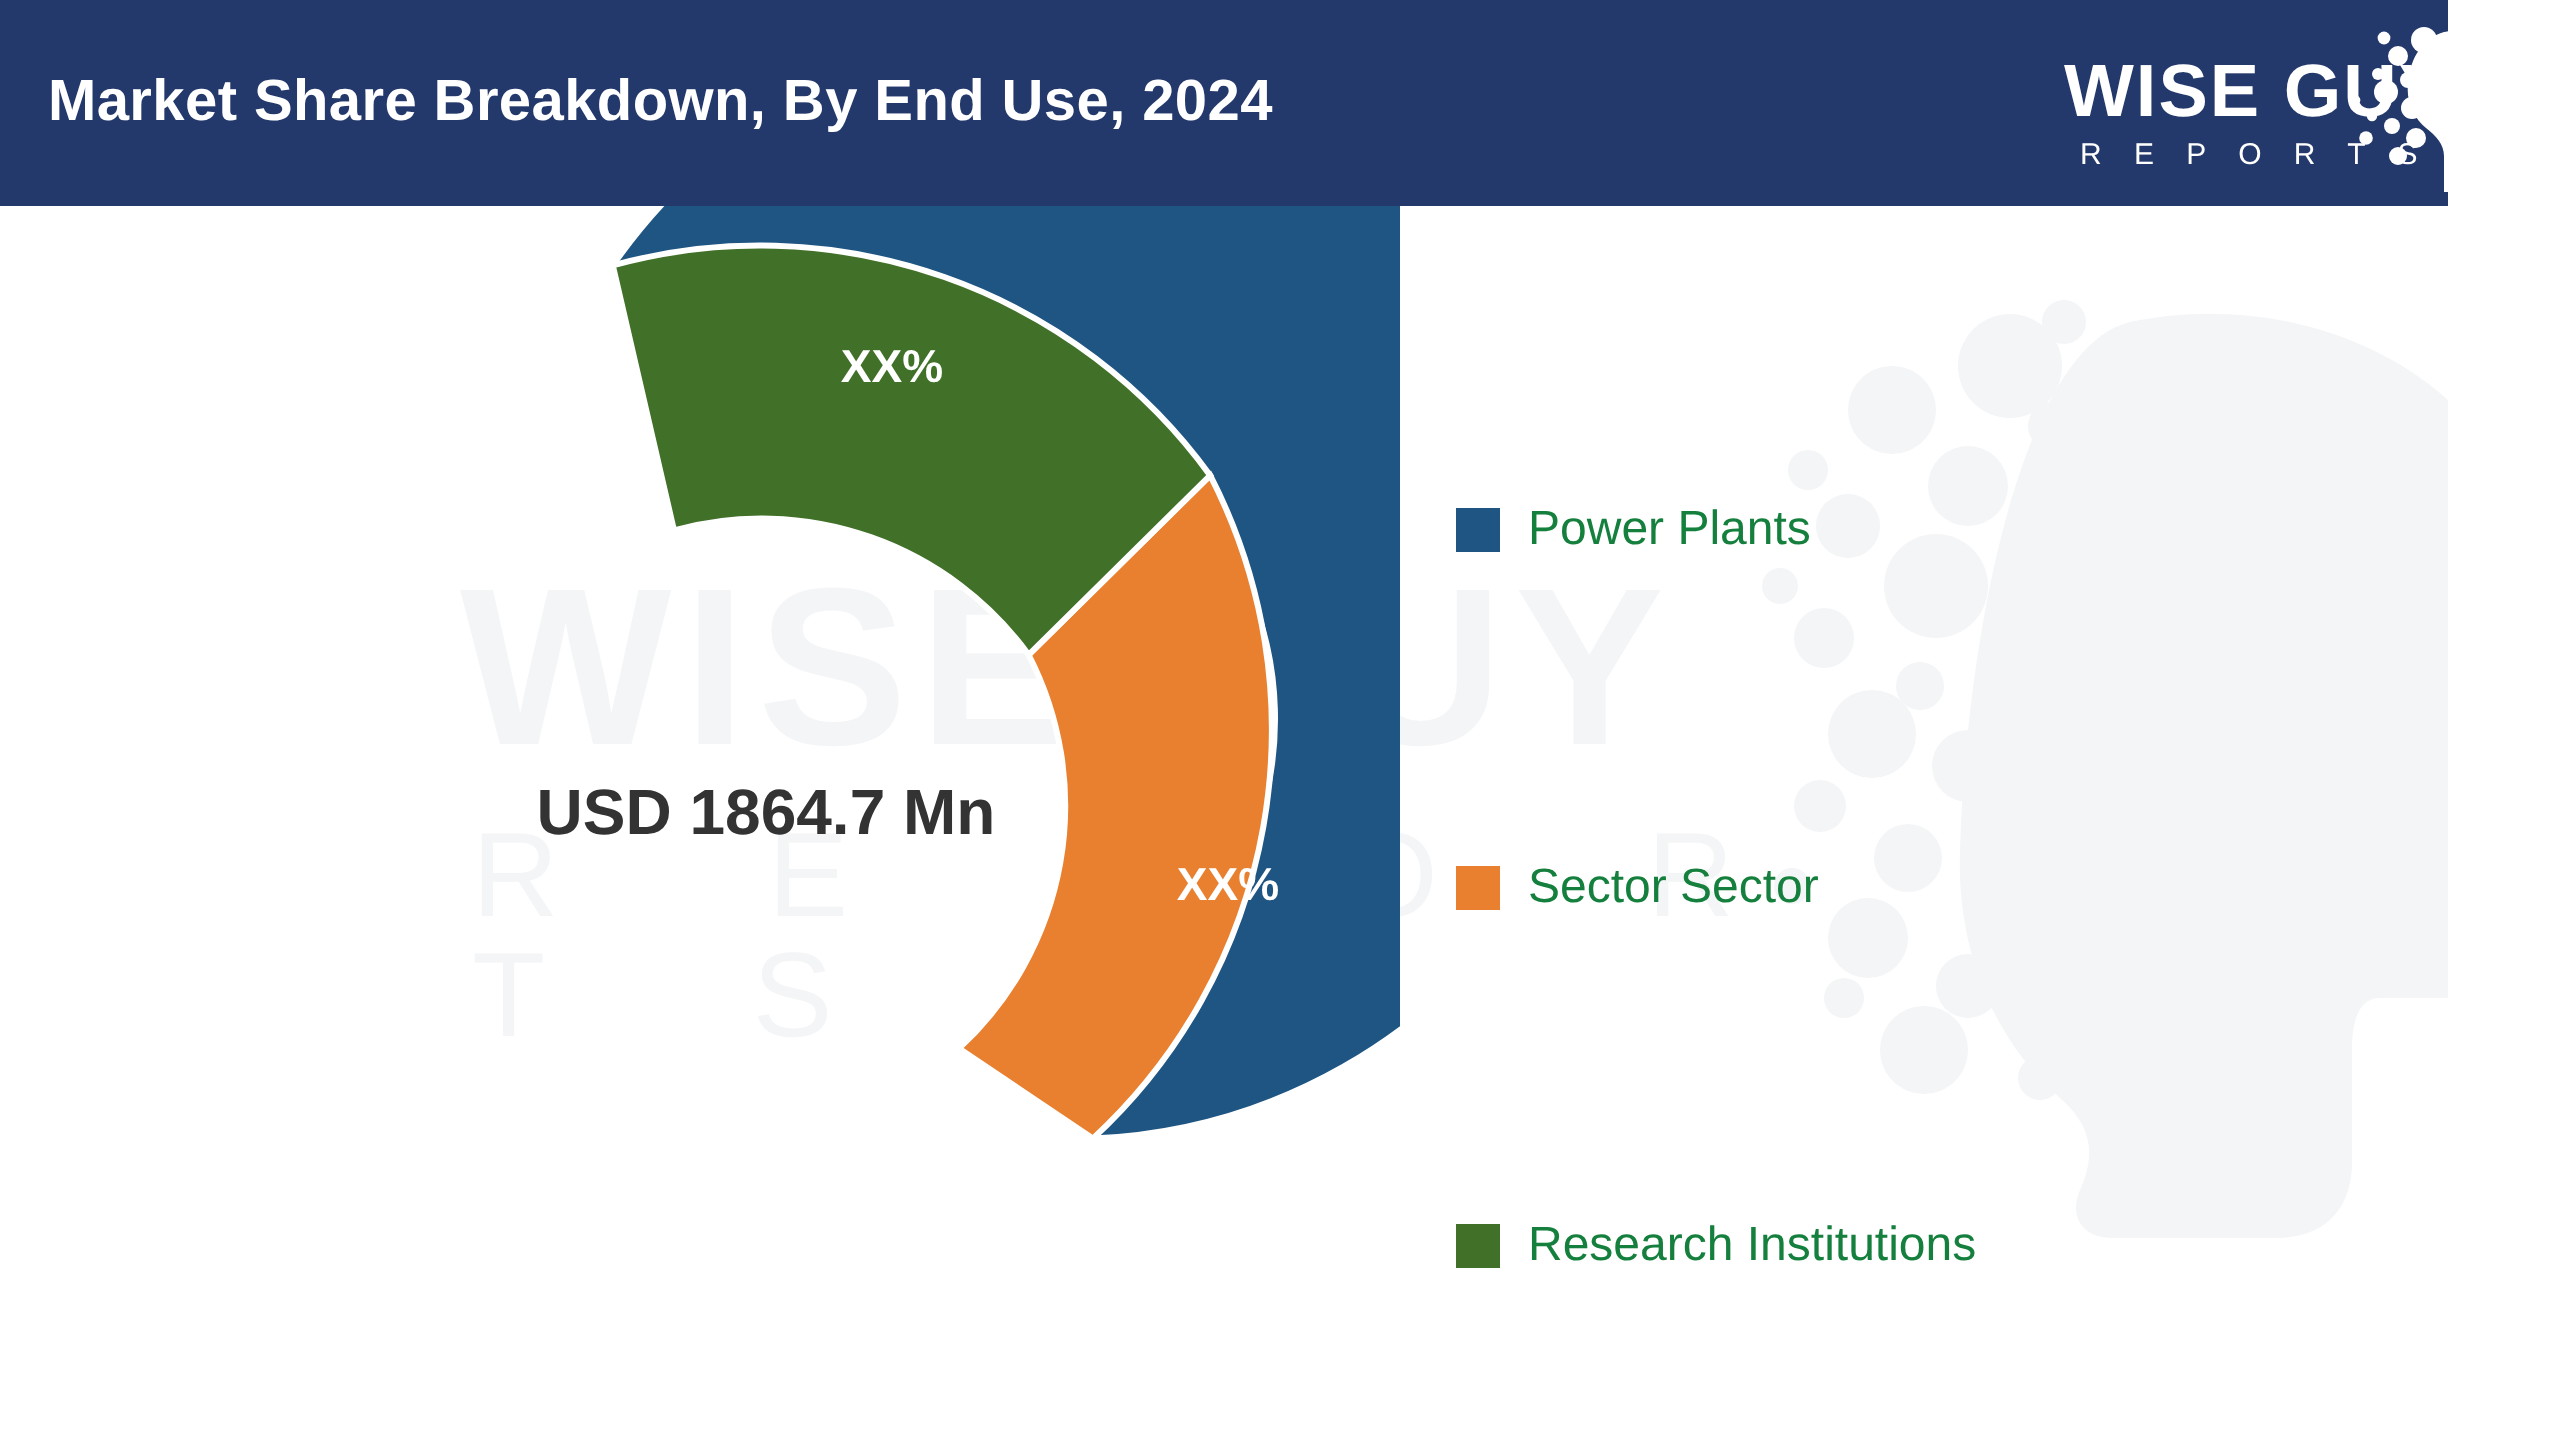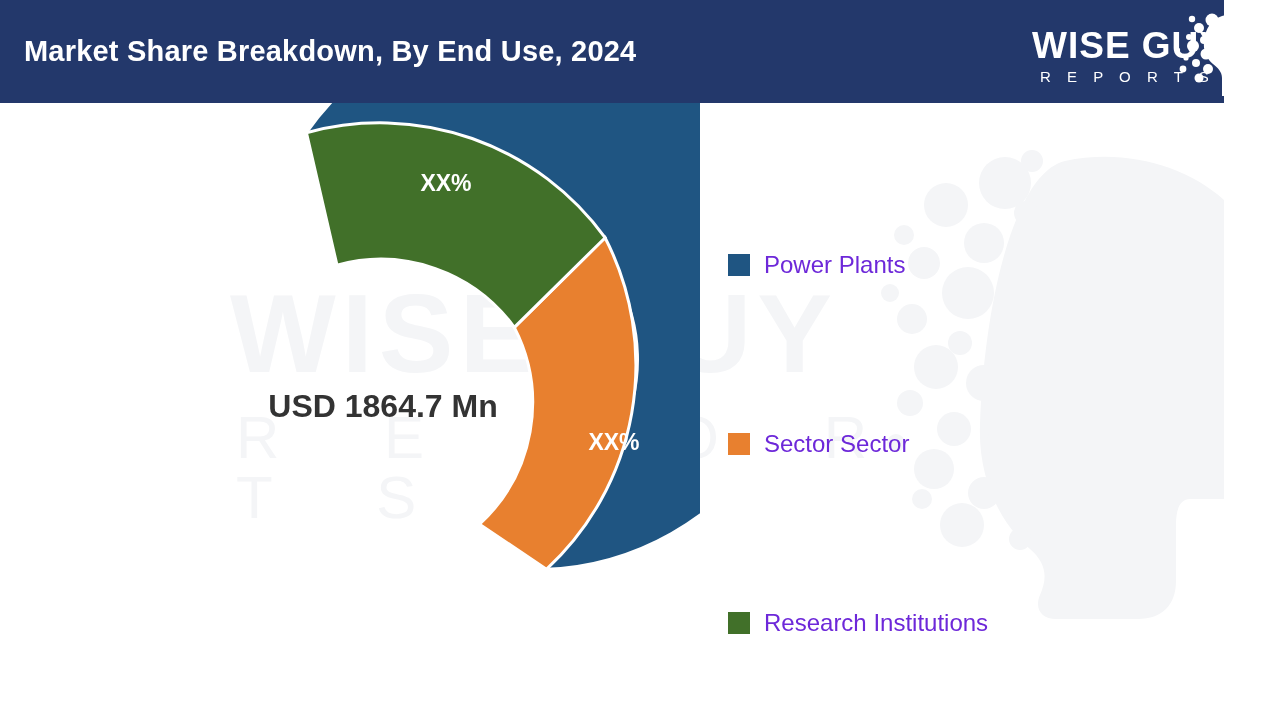--- a/index.html
+++ b/index.html
@@ -131,21 +131,21 @@
   }
   .legend-row:last-child { margin-bottom: 10px; }
   .legend-swatch {
     width: 22px;
     height: 22px;
     flex: 0 0 22px;
     margin-right: 14px;
   }
   .legend-label {
     font-size: 24px;
-    color: #6d28d9;
+    color: #15803d;
     white-space: nowrap;
     line-height: 1;
   }
 </style>
 </head>
 <body>
 
 <div id="page">
 
   <div id="header">

